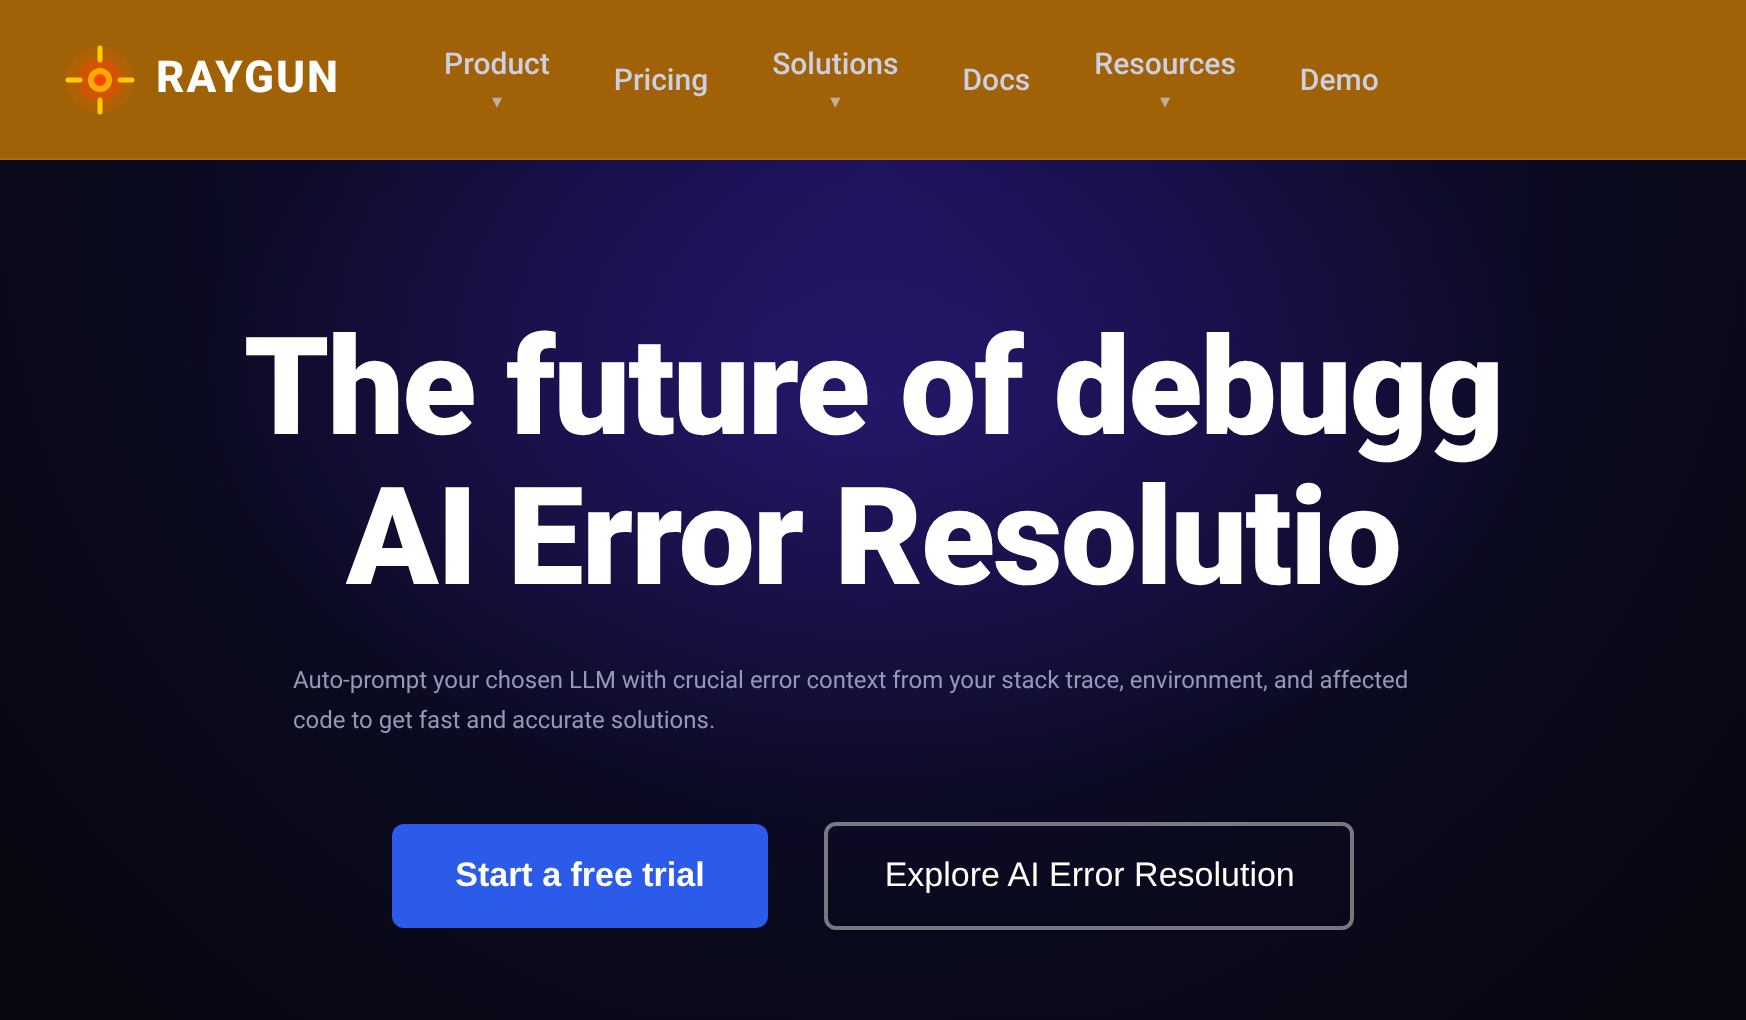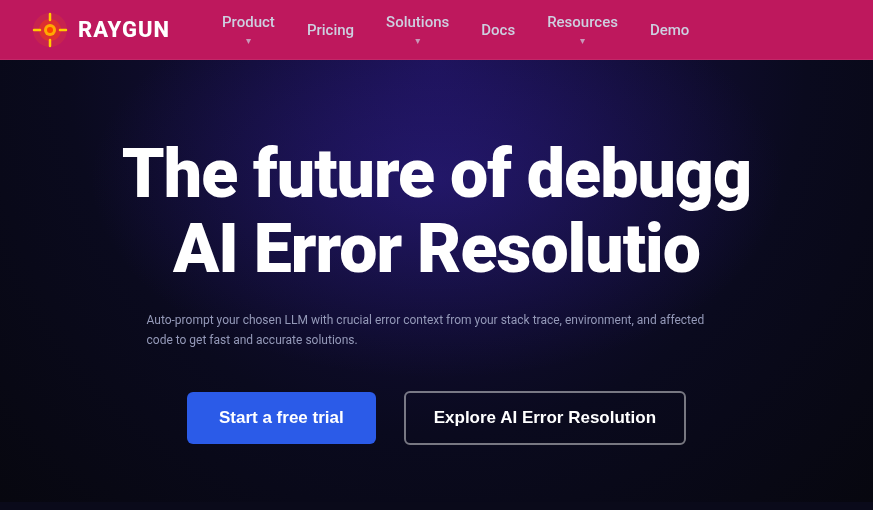--- a/index.html
+++ b/index.html
@@ -14,22 +14,22 @@
       overflow: hidden;
       font-family: -apple-system, BlinkMacSystemFont, 'Segoe UI', Roboto, sans-serif;
       background: #0a0a1a;
     }
 
     
     nav {
       display: flex;
       align-items: center;
       padding: 0 32px;
-      height: 60px;
-      background: #be185d;
+      height: 80px;
+      background: #a16207;
       border-bottom: 1px solid rgba(255,255,255,0.07);
     }
 
     .logo-area {
       display: flex;
       align-items: center;
       gap: 10px;
       margin-right: 40px;
     }
 
@@ -139,21 +139,21 @@
       white-space: nowrap;
     }
 
     .btn-secondary {
       background: transparent;
       color: #ffffff;
       border: 2px solid rgba(255,255,255,0.45);
       border-radius: 6px;
       padding: 15px 28px;
       font-size: 17px;
-      font-weight: 700;
+      font-weight: 400;
       cursor: pointer;
       white-space: nowrap;
     }
   </style>
 </head>
 <body>
 
 <nav>
   <div class="logo-area">
 

